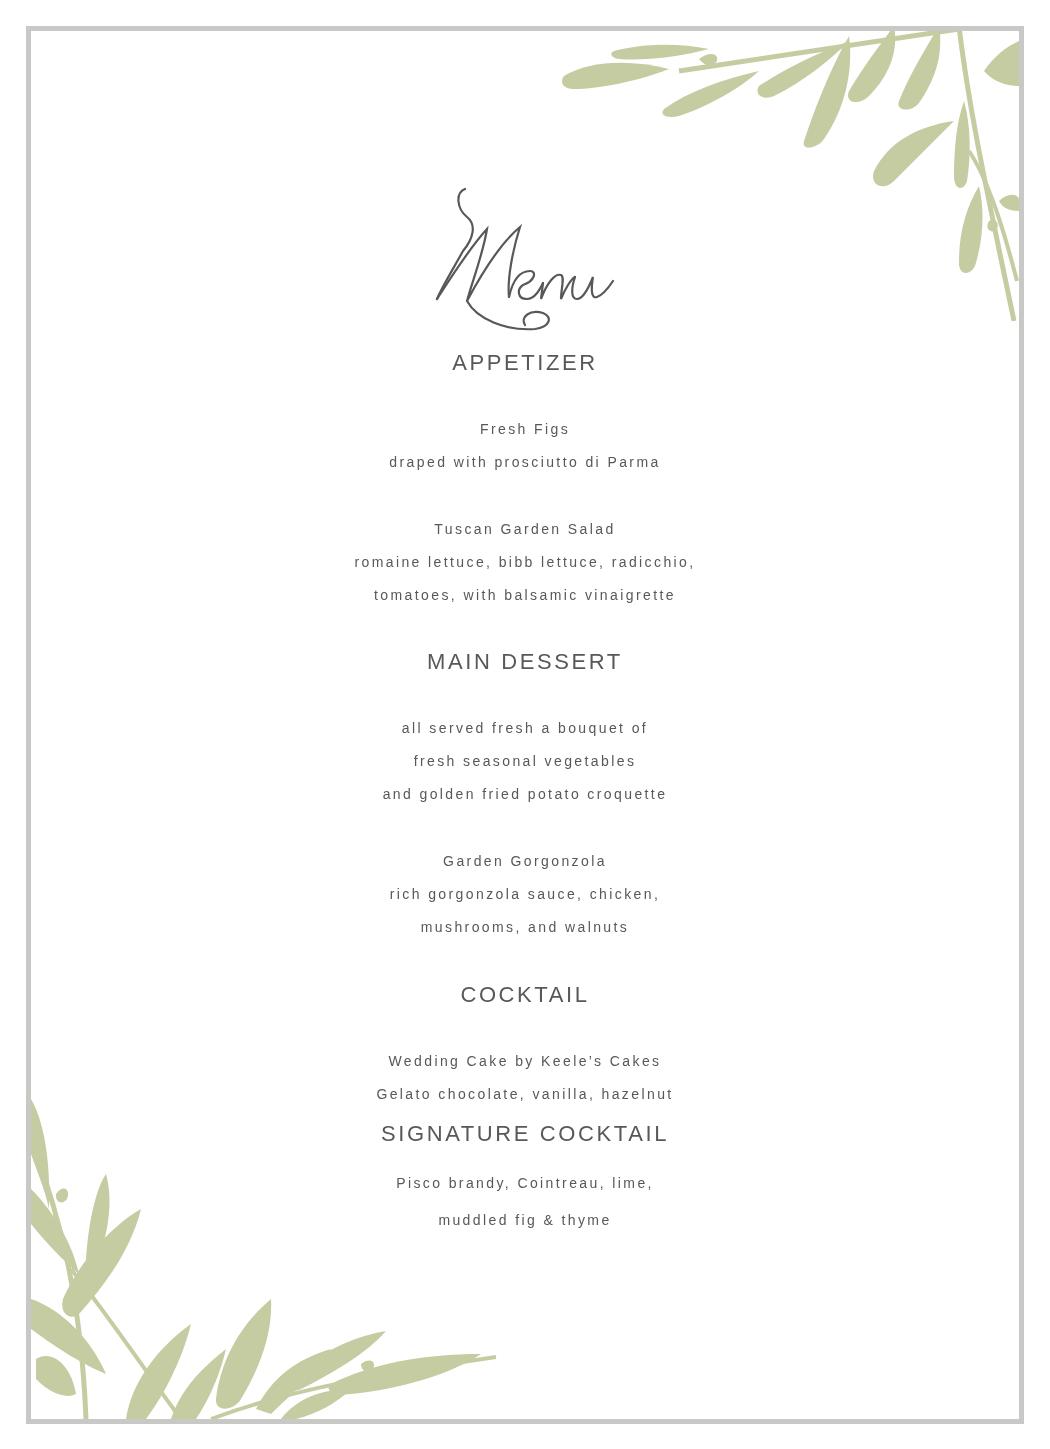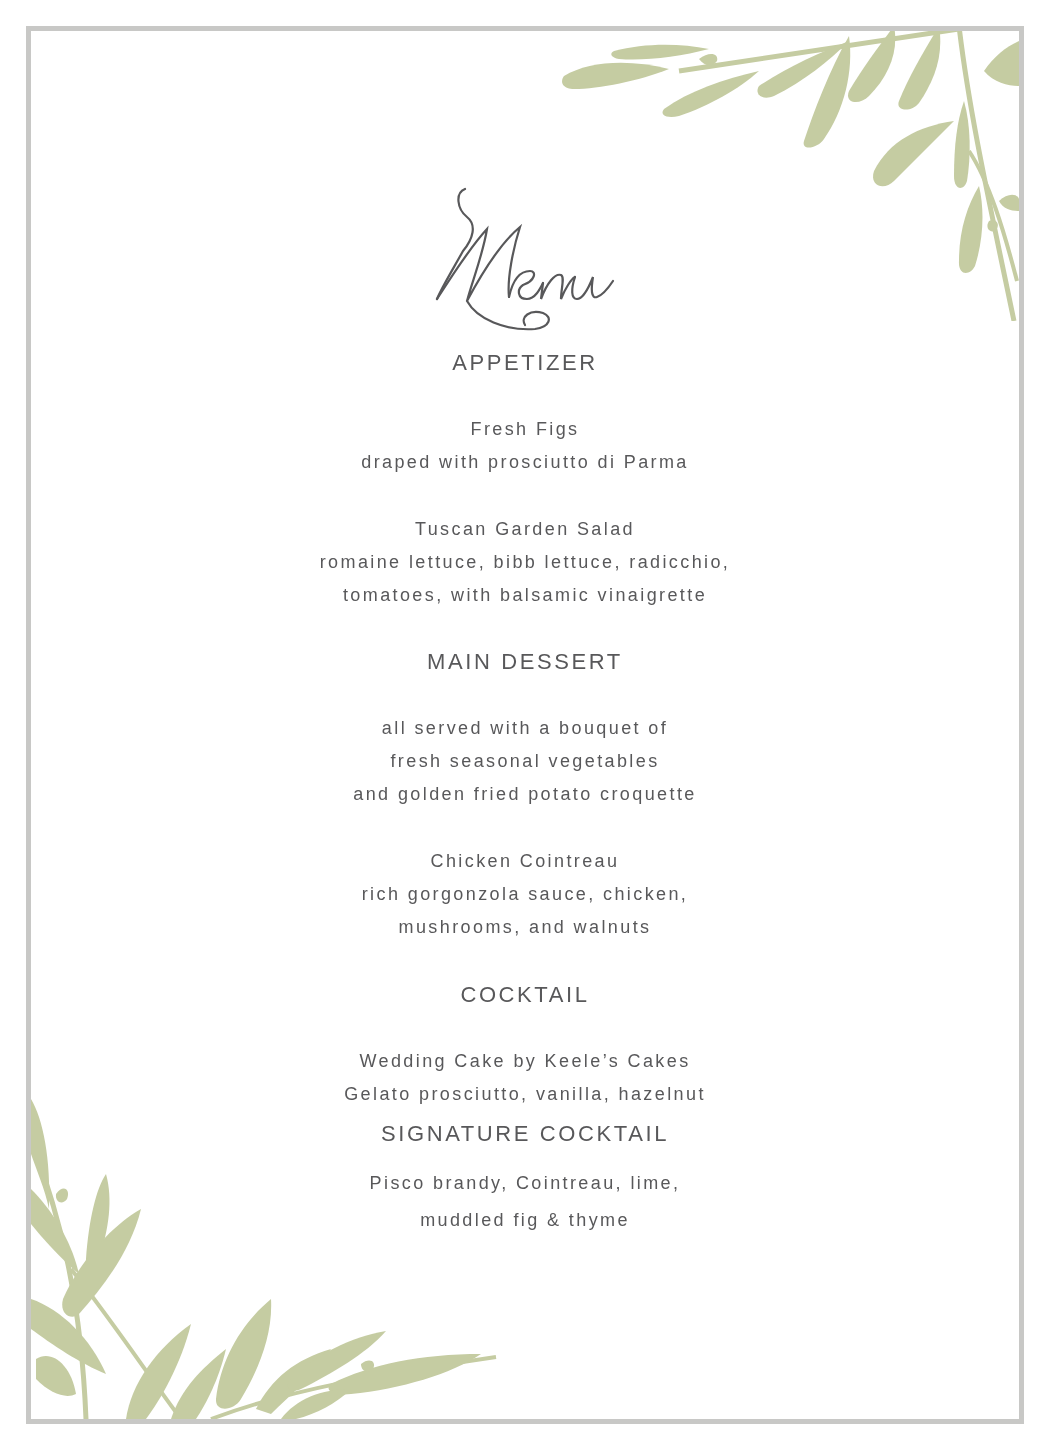--- a/index.html
+++ b/index.html
@@ -25,21 +25,21 @@
   .title {
     position: absolute; left: 0; right: 0; top: 148px;
     height: 160px;
   }
   .title svg { display: block; margin: 0 auto; }
   .title-text {
     position: absolute; width: 1px; height: 1px; overflow: hidden; clip: rect(0 0 0 0);
   }
   .line {
     position: absolute; left: 0; right: 0;
-    font-size: 18px; letter-spacing: 2.4px; line-height: 33px;
+    font-size: 14px; letter-spacing: 2.4px; line-height: 33px;
     white-space: nowrap;
   }
   .heading { font-size: 22px; letter-spacing: 2.6px; }
 </style>
 </head>
 <body>
 
 <div class="frame">
 
   <div class="foliage foliage-tr">
@@ -108,29 +108,29 @@
     </div>
 
     <div class="line heading" style="top:315px">APPETIZER</div>
     <div class="line" style="top:382px">Fresh Figs</div>
     <div class="line" style="top:415px">draped with prosciutto di Parma</div>
     <div class="line" style="top:482px">Tuscan Garden Salad</div>
     <div class="line" style="top:515px">romaine lettuce, bibb lettuce, radicchio,</div>
     <div class="line" style="top:548px">tomatoes, with balsamic vinaigrette</div>
 
     <div class="line heading" style="top:614px">MAIN DESSERT</div>
-    <div class="line" style="top:681px">all served with a bouquet of</div>
+    <div class="line" style="top:681px">all served fresh a bouquet of</div>
     <div class="line" style="top:714px">fresh seasonal vegetables</div>
     <div class="line" style="top:747px">and golden fried potato croquette</div>
-    <div class="line" style="top:814px">Chicken Cointreau</div>
+    <div class="line" style="top:814px">Garden Gorgonzola</div>
     <div class="line" style="top:847px">rich gorgonzola sauce, chicken,</div>
     <div class="line" style="top:880px">mushrooms, and walnuts</div>
 
     <div class="line heading" style="top:947px">COCKTAIL</div>
     <div class="line" style="top:1014px">Wedding Cake by Keele’s Cakes</div>
-    <div class="line" style="top:1047px">Gelato prosciutto, vanilla, hazelnut</div>
+    <div class="line" style="top:1047px">Gelato chocolate, vanilla, hazelnut</div>
 
     <div class="line heading" style="top:1086px">SIGNATURE COCKTAIL</div>
     <div class="line" style="top:1136px">Pisco brandy, Cointreau, lime,</div>
     <div class="line" style="top:1173px">muddled fig &amp; thyme</div>
 
   </div>
 </div>
 
 </body></html>

